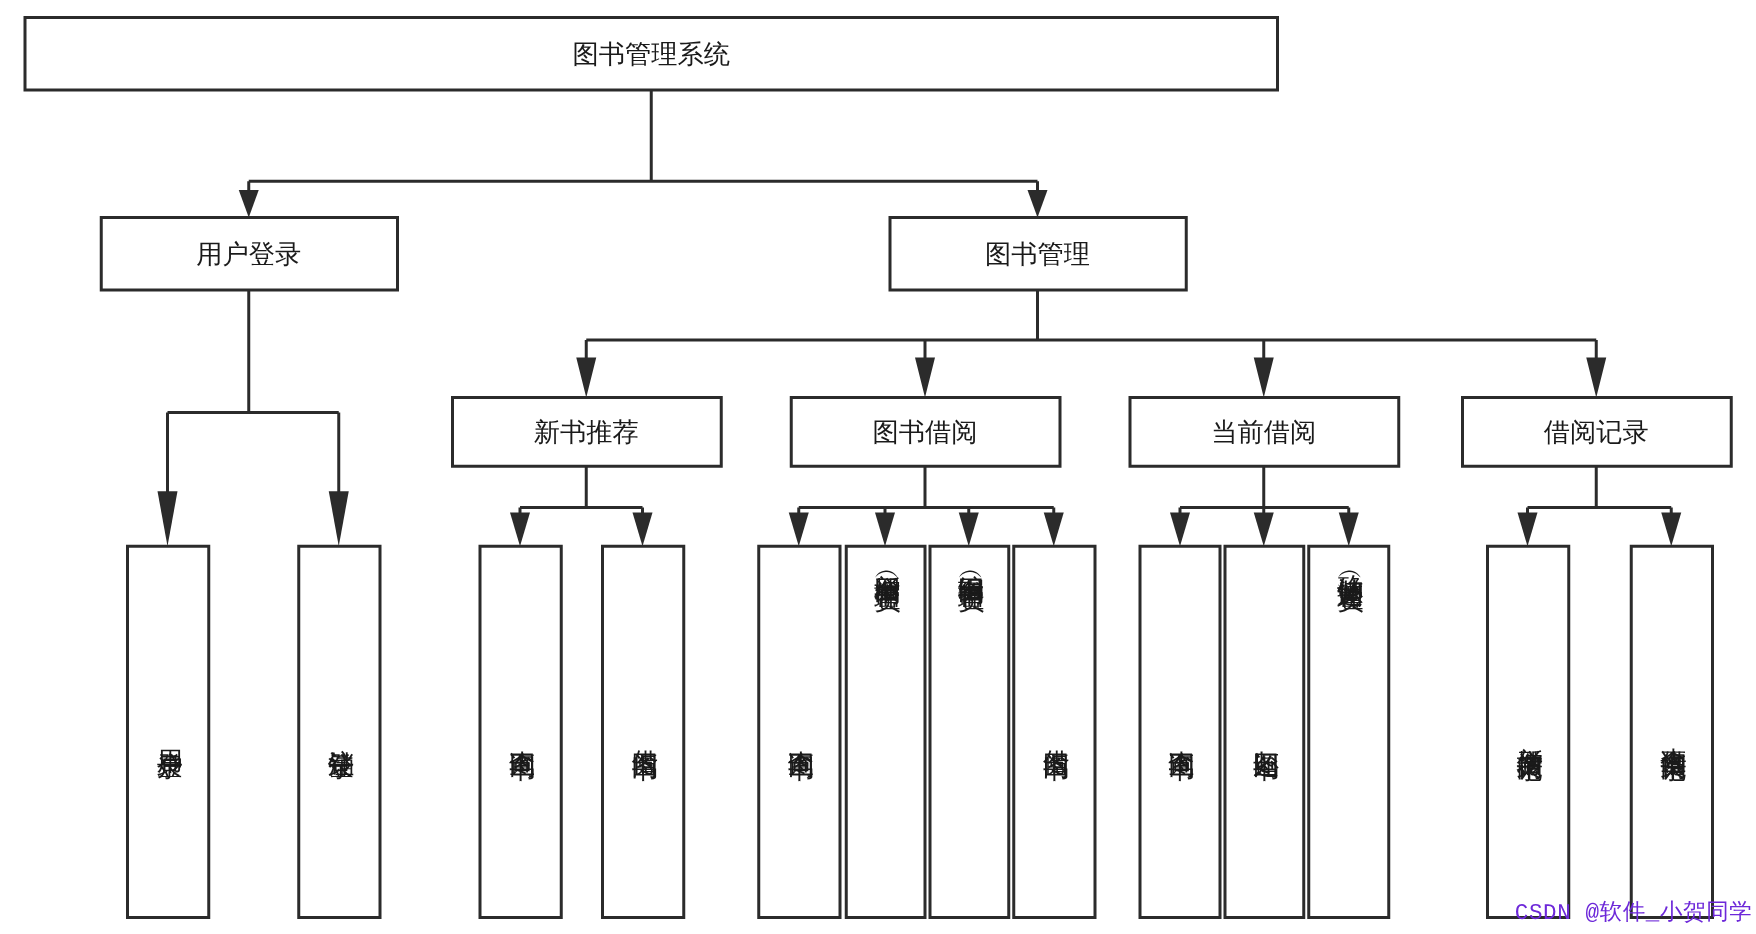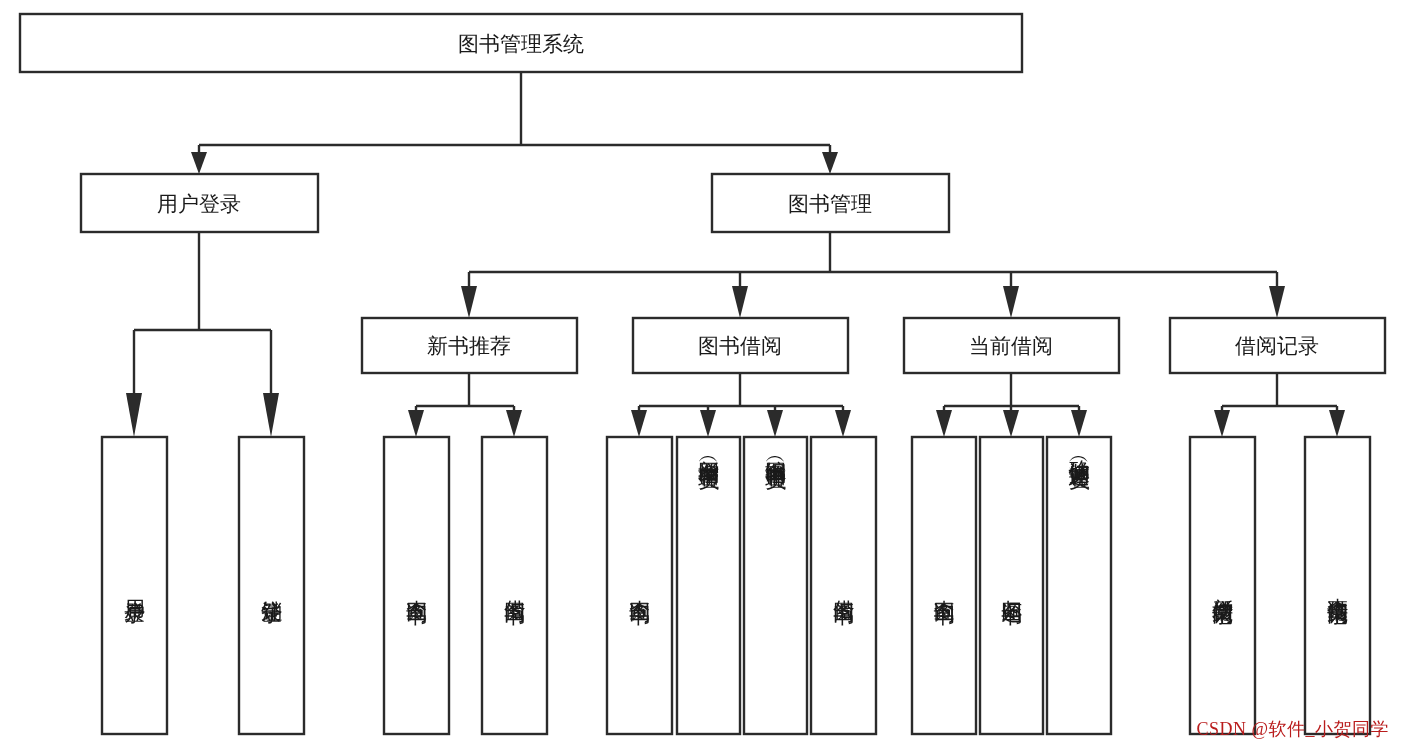--- a/index.html
+++ b/index.html
@@ -61,25 +61,25 @@
     white-space: nowrap;
   }
   .vlabel-holder {
     position: absolute;
     display: flex;
     align-items: center;
     justify-content: center;
   }
   #watermark {
     position: absolute;
-    right: 16px;
+    right: 3px;
     bottom: 6px;
-    font-family: Liberation Serif, serif;
+    font-family: Liberation Mono, monospace;
     font-size: 18px;
-    color: #b91c1c;
+    color: #6d28d9;
     letter-spacing: 0.5px;
     user-select: none;
   }
 </style>
 </head>
 <body>
 
 <div id="canvas-wrap">
 
   <svg id="diagram" viewBox="0 0 1405 747">

